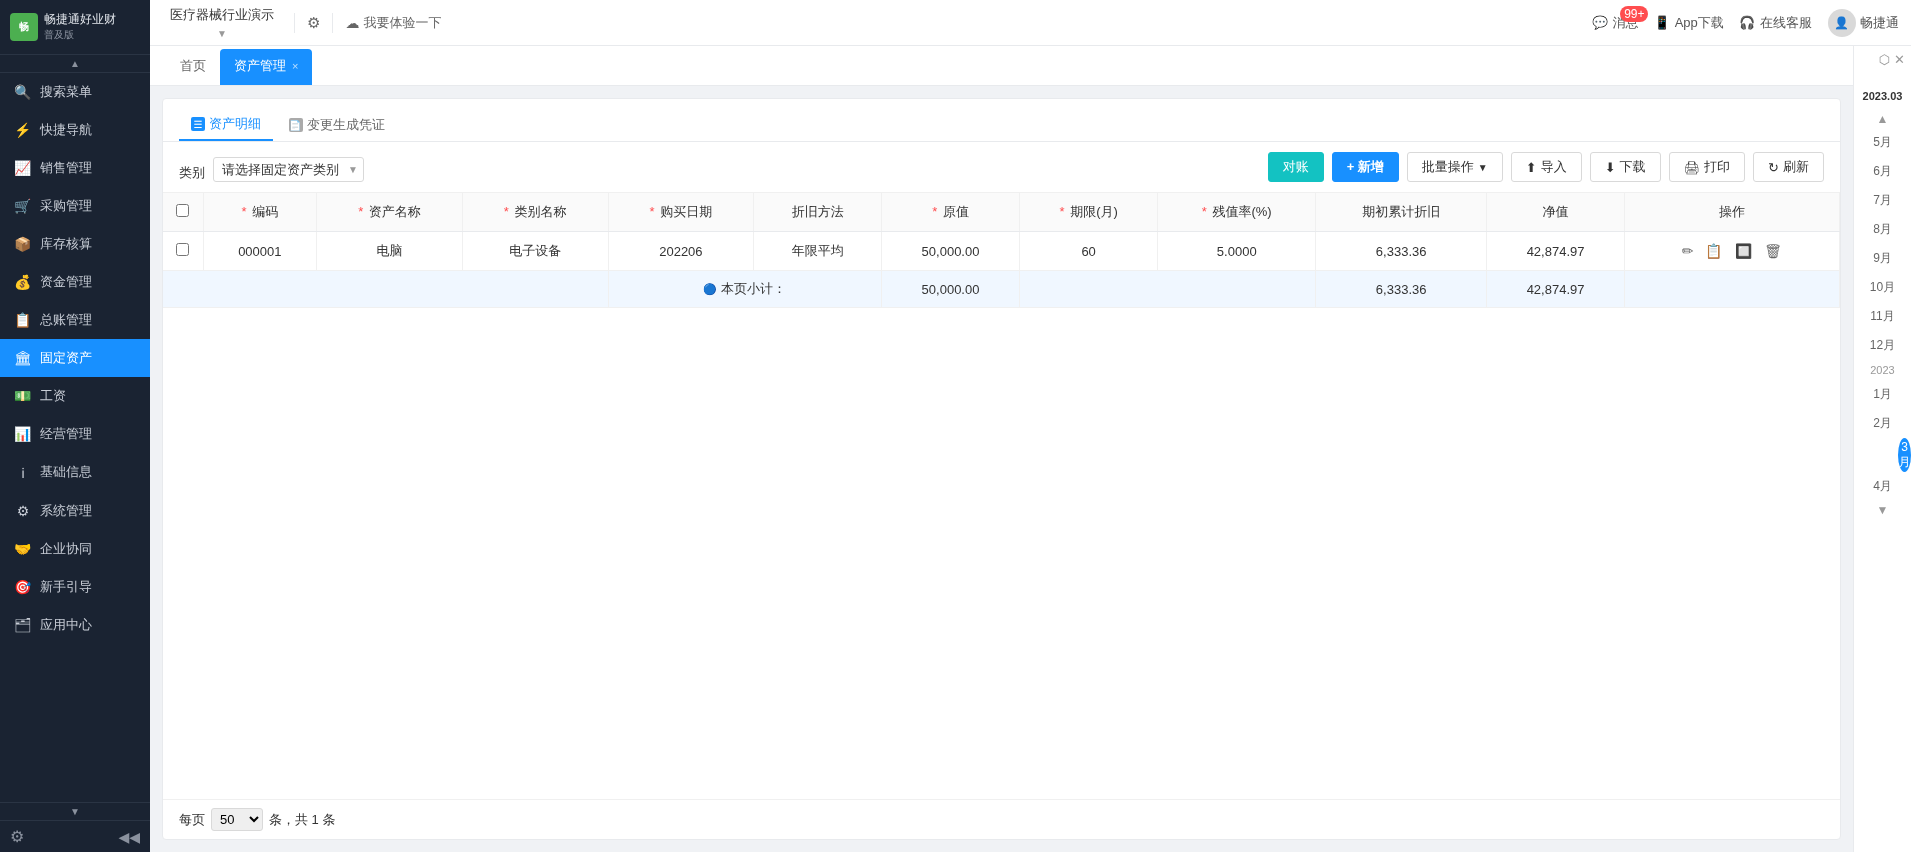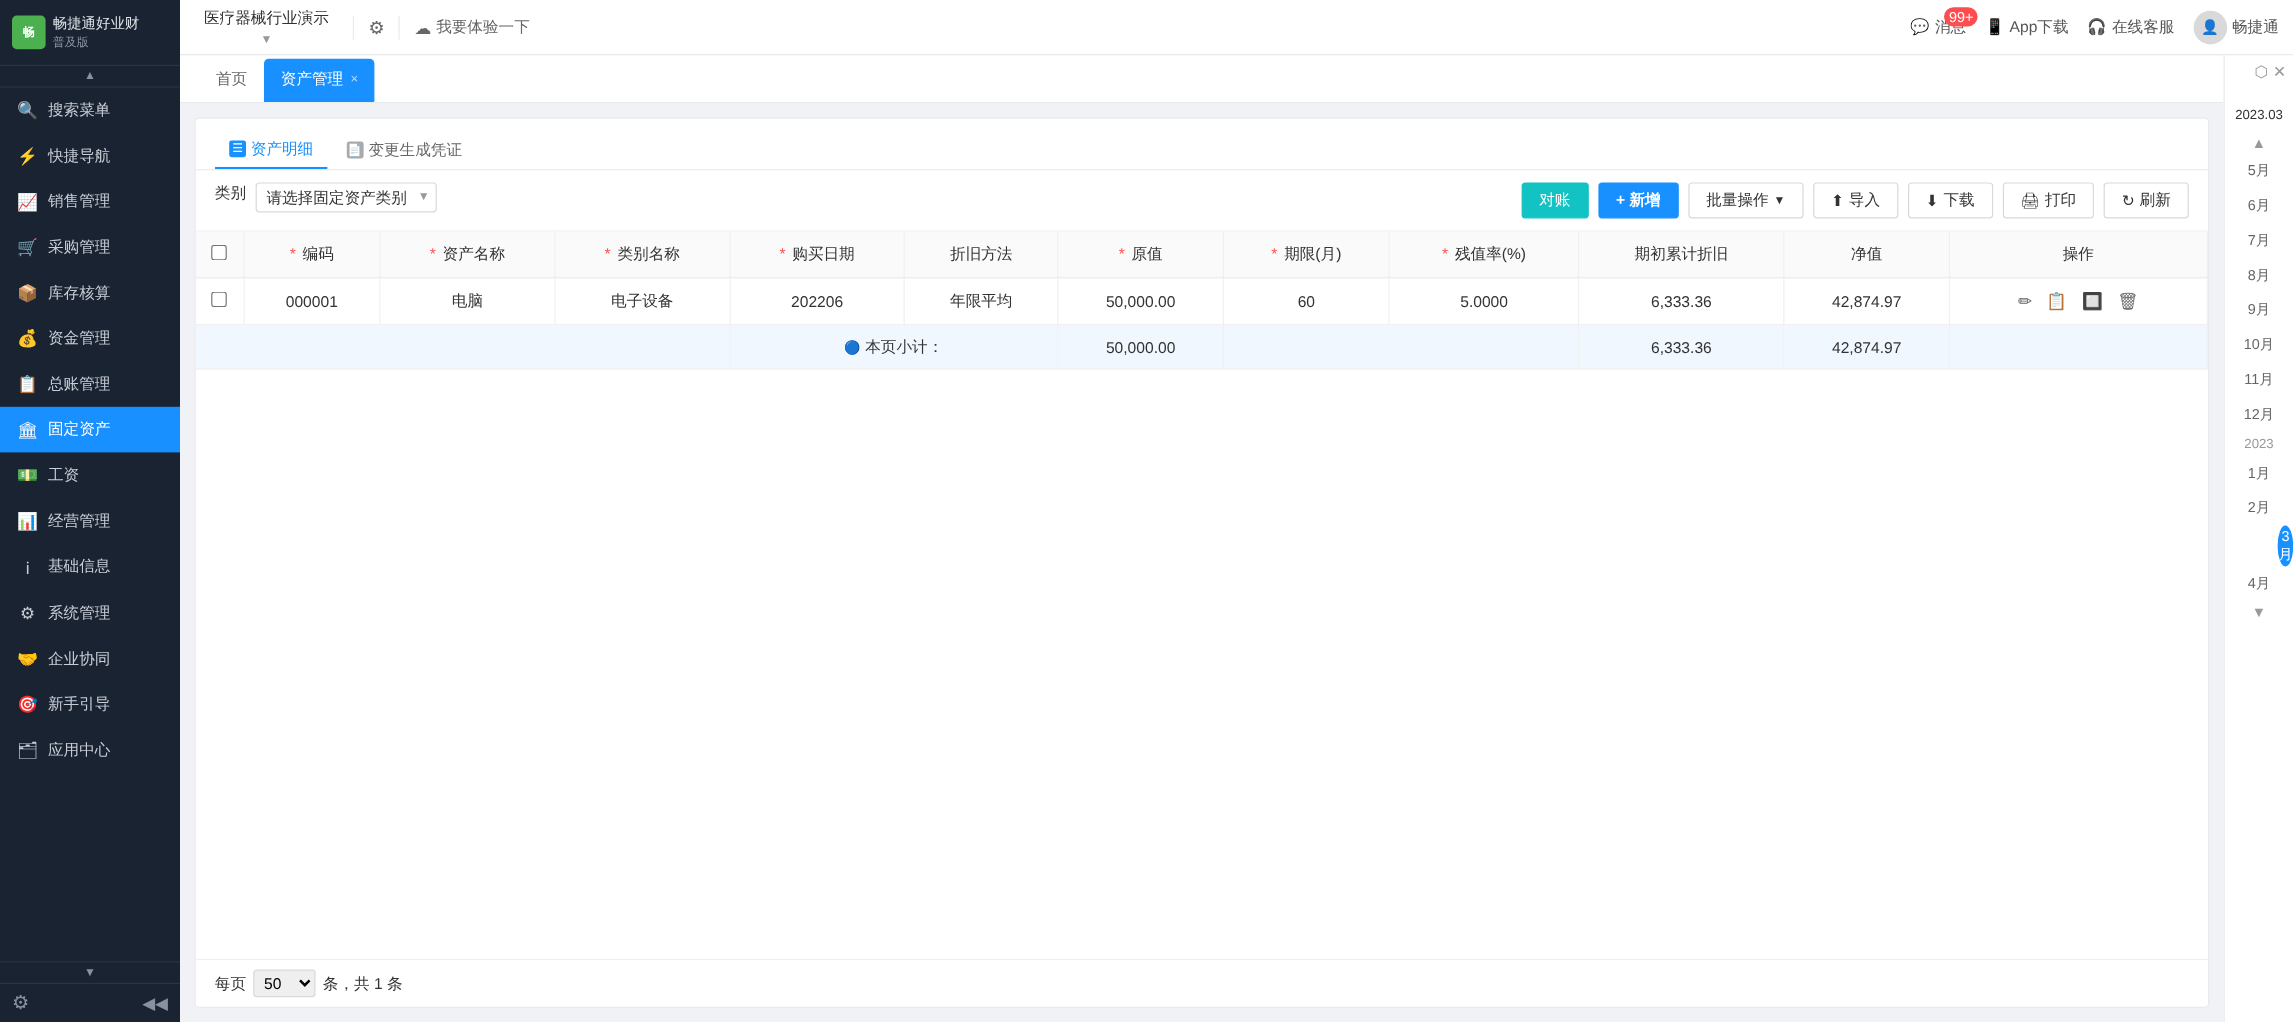--- a/index.html
+++ b/index.html
@@ -182,21 +182,21 @@
       border-radius: 2px;
       display: inline-flex; align-items: center; justify-content: center;
       font-size: 10px;
     }
     .sub-tab.active .sub-tab-icon { background: #1890ff; color: white; }
     .sub-tab:not(.active) .sub-tab-icon { background: #aaa; color: white; }
 
     
     .toolbar {
       display: flex;
-      align-items: flex-start;
+      align-items: flex-end;
       padding: 10px 16px;
       gap: 8px;
       border-bottom: 1px solid #f0f0f0;
     }
     .toolbar-right { margin-left: auto; display: flex; gap: 8px; align-items: center; }
 
     .btn {
       padding: 5px 14px;
       border-radius: 3px;
       border: 1px solid #d9d9d9;
@@ -291,21 +291,21 @@
       height: 100%;
       overflow: hidden;
       position: relative;
     }
     .right-panel-header {
       font-size: 11px;
       color: #333;
       margin-bottom: 4px;
       text-align: center;
       padding: 4px 6px;
-      font-weight: normal;
+      font-weight: bold;
     }
     .calendar-month {
       font-size: 12px;
       color: #666;
       padding: 6px 0;
       cursor: pointer;
       text-align: center;
       width: 100%;
       display: flex; align-items: center; justify-content: center;
     }

